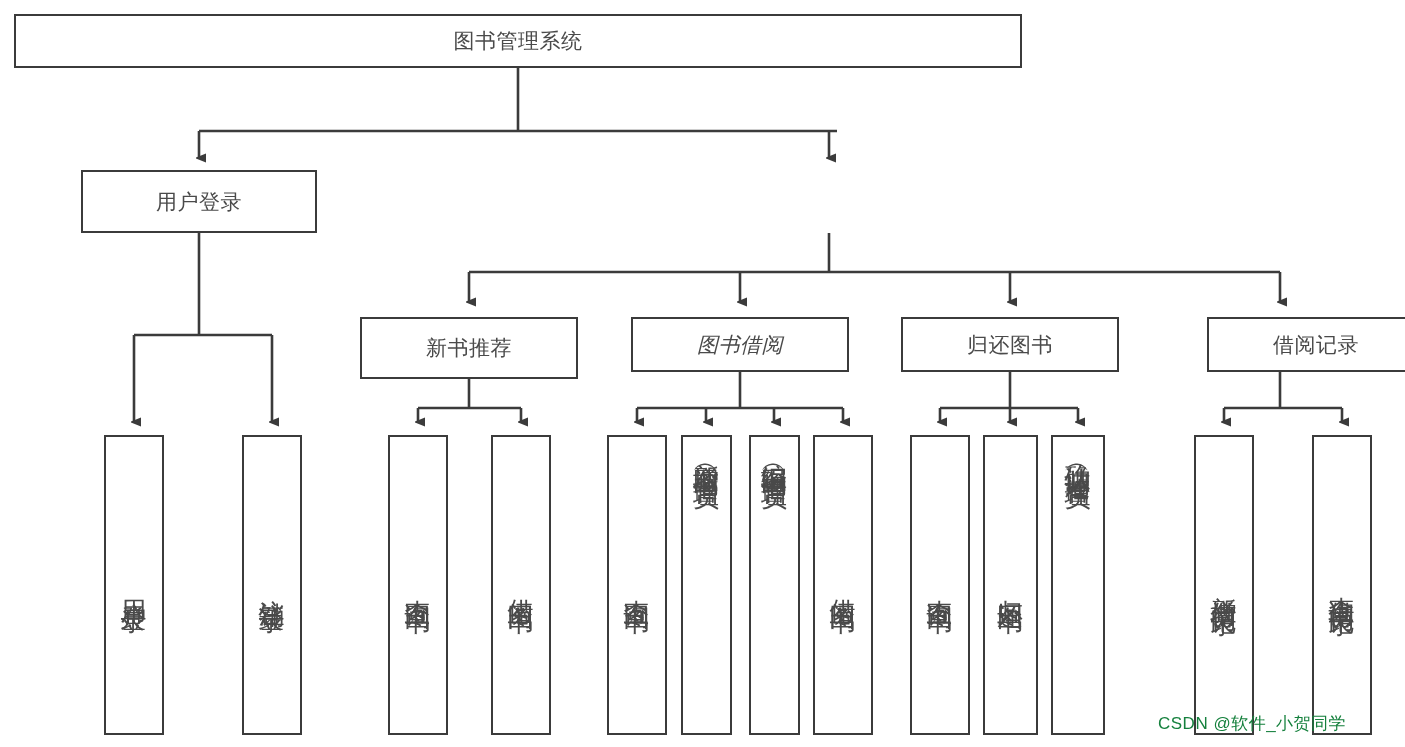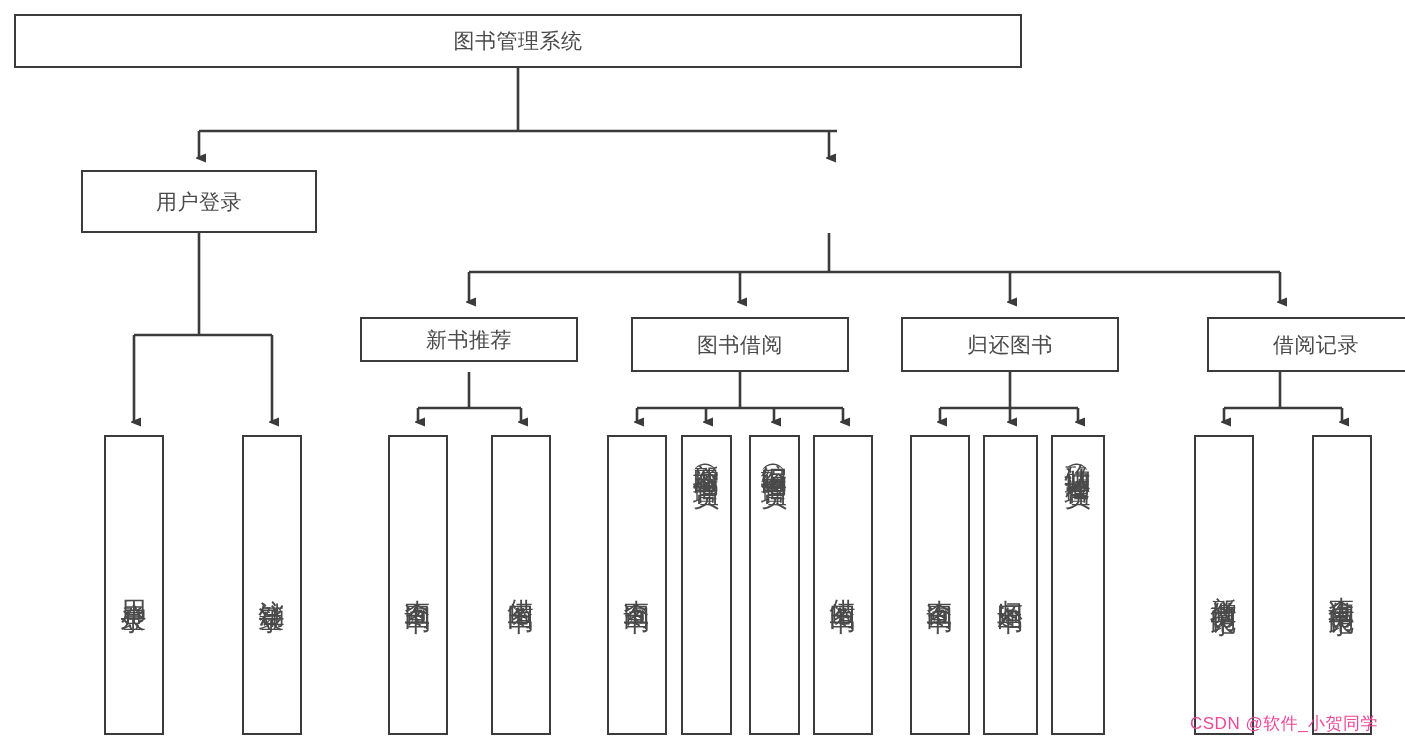--- a/index.html
+++ b/index.html
@@ -58,24 +58,24 @@
     font-size: 26px;
     letter-spacing: 3px;
     line-height: 1;
   }
   .node.vertical.centered {
     align-items: center;
     padding-top: 0;
   }
   .watermark {
     position: absolute;
-    left: 1190px;
+    left: 1158px;
     top: 712px;
     font-size: 17px;
-    color: #ec4899;
+    color: #15803d;
     letter-spacing: 0.5px;
     white-space: nowrap;
   }
 </style>
 </head>
 <body>
 
 <div id="diagram-root">
 
   <svg class="connectors" viewBox="0 0 1405 747" xmlns="http://www.w3.org/2000/svg">
@@ -130,24 +130,24 @@
   </svg>
 
   <div class="node horizontal" style="left:14px; top:14px; width:1008px; height:54px;">
     <span class="label">图书管理系统</span>
   </div>
 
   <div class="node horizontal" style="left:81px; top:170px; width:236px; height:63px;">
     <span class="label">用户登录</span>
   </div>
 
-  <div class="node horizontal" style="left:360px; top:317px; width:218px; height:45px;">
+  <div class="node horizontal" style="left:360px; top:317px; width:218px; height:62px;">
     <span class="label">新书推荐</span>
   </div>
-  <div class="node horizontal" style="left:631px; top:317px; width:218px; height:55px;">
+  <div class="node horizontal" style="left:631px; top:317px; width:218px; height:55px;font-style:italic;">
     <span class="label">图书借阅</span>
   </div>
   <div class="node horizontal" style="left:901px; top:317px; width:218px; height:55px;">
     <span class="label">归还图书</span>
   </div>
   <div class="node horizontal" style="left:1171px; top:317px; width:218px; height:55px;margin-left:36px;">
     <span class="label">借阅记录</span>
   </div>
 
   <div class="node vertical centered" style="left:104px; top:435px; width:60px; height:300px;">

